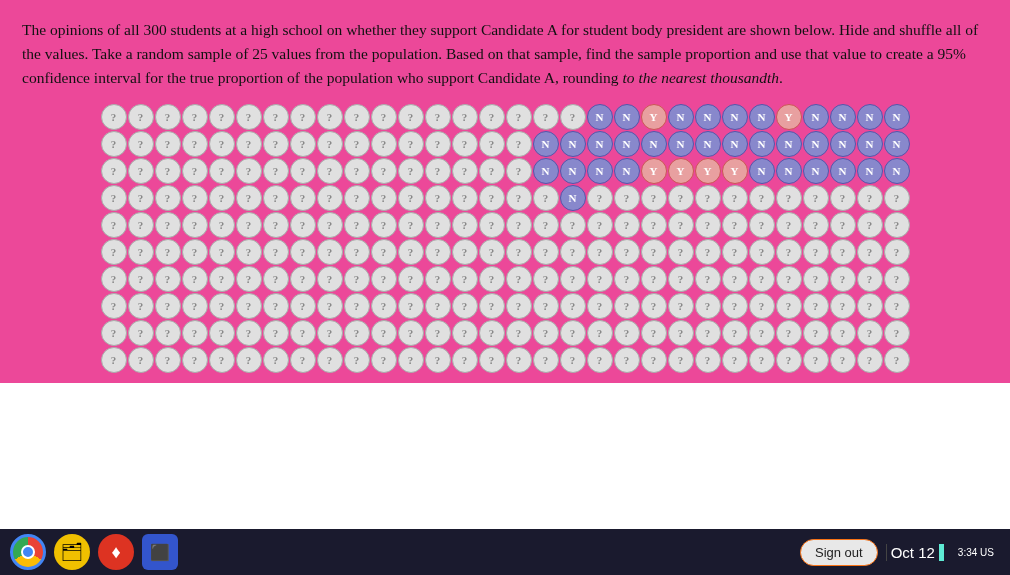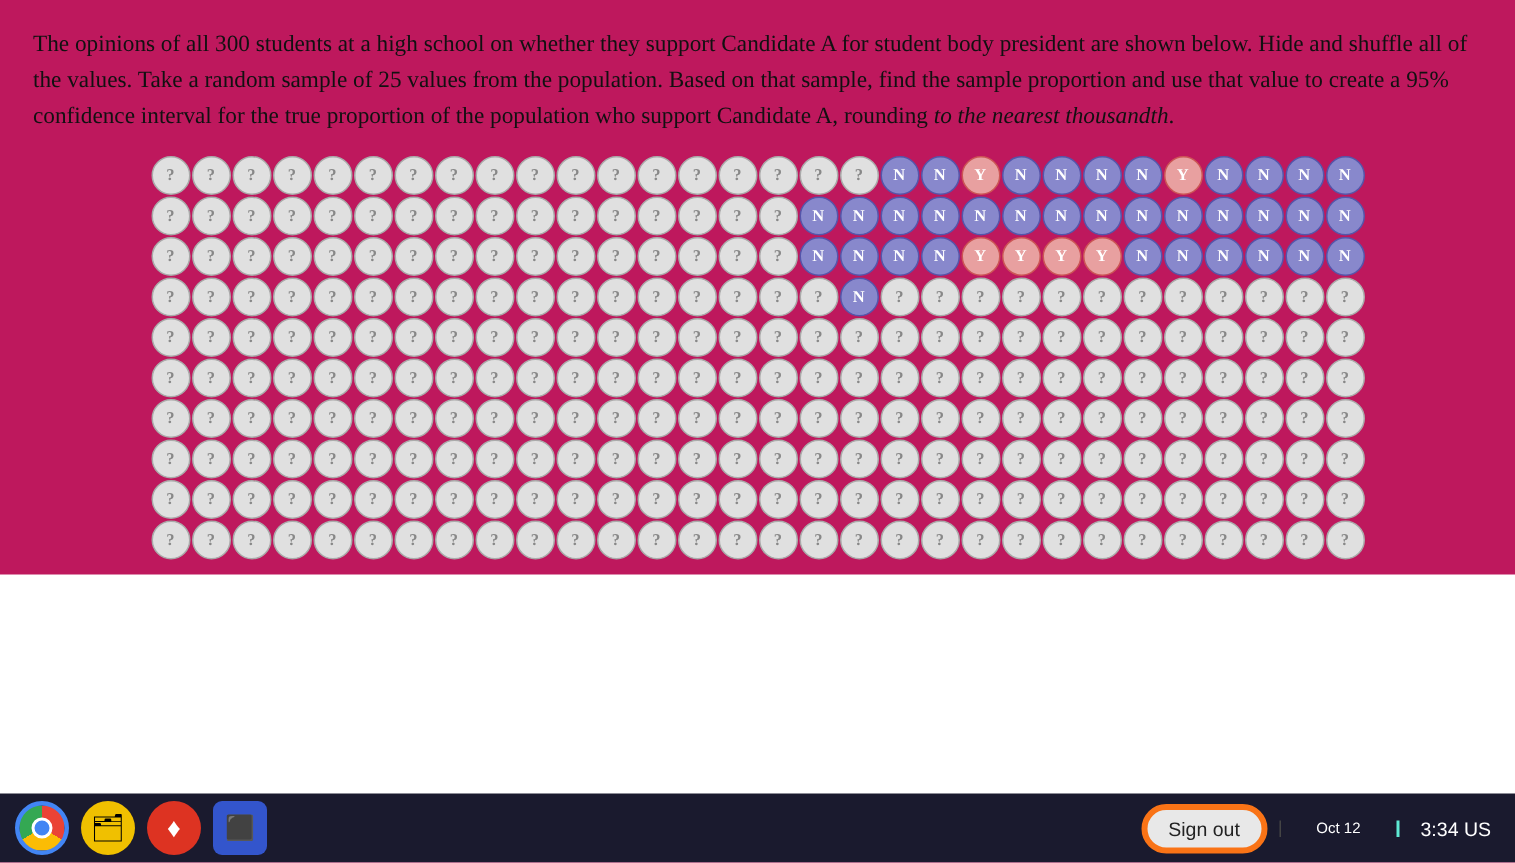--- a/index.html
+++ b/index.html
@@ -7,21 +7,21 @@
       width: 1010px;
       height: 575px;
       background: #fff;
       font-family: Georgia, 'Times New Roman', serif;
       overflow: hidden;
       position: relative;
     }
 
     #main-content {
       padding: 18px 22px 10px 22px;
-      background: #be185d;
+      background: #ec4899;
     }
 
     #description {
       font-size: 15.5px;
       line-height: 1.55;
       color: #111;
       margin-bottom: 14px;
     }
 
     #description em {
@@ -129,41 +129,41 @@
       background: #3355cc;
       border-radius: 6px;
       width: 36px;
       height: 36px;
     }
 
     #taskbar-spacer { flex: 1; }
 
     #sign-out-btn {
       background: #e8e8e8;
-      border: 4px solid #f97316;
+      border: 1px solid #f97316;
       border-radius: 20px;
       padding: 5px 14px;
       font-size: 13px;
       color: #222;
       cursor: pointer;
       font-family: Arial, sans-serif;
     }
 
     #taskbar-date {
       color: #fff;
-      font-size: 10px;
+      font-size: 15px;
       font-family: Arial, sans-serif;
-      padding: 0 24px;
+      padding: 0 4px;
       border-left: 1px solid #444;
-      border-right: 2px solid #5eead4;
+      border-right: 5px solid #5eead4;
     }
 
     #taskbar-time {
       color: #fff;
-      font-size: 13px;
+      font-size: 10px;
       font-family: Arial, sans-serif;
       padding: 0 6px;
     }
   </style>
 </head>
 <body>
 
 <div id="main-content">
   <p id="description">
     <span>The opinions of all 300 students at a high school on whether they support Candidate A for student body president are shown below. Hide and shuffle all of the values. Take a random sample of 25 values from the population. Based on that sample, find the sample proportion and use that value to create a 95% confidence interval for the true proportion of the population who support Candidate A, rounding </span><em>to the nearest thousandth</em><span>.</span>

